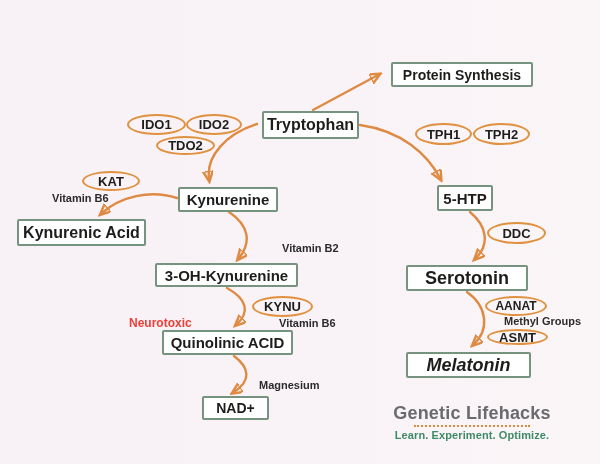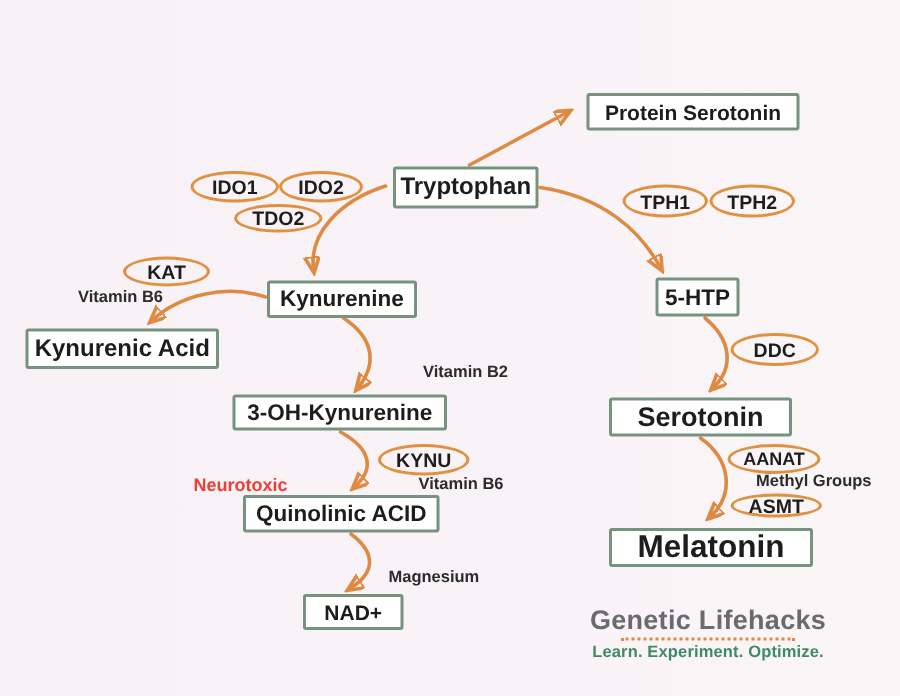--- a/index.html
+++ b/index.html
@@ -53,30 +53,30 @@
     <path d="M 257,124 C 226,134 206,156 209,179" marker-end="url(#ah)"></path>
     <path d="M 360,125 C 402,131 427,154 440,178" marker-end="url(#ah)"></path>
     <path d="M 177,198 C 150,189 120,197 102,213" marker-end="url(#ah)"></path>
     <path d="M 229,212 C 250,226 251,243 239,258" marker-end="url(#ah)"></path>
     <path d="M 227,288 C 247,299 250,312 237,324" marker-end="url(#ah)"></path>
     <path d="M 234,356 C 250,368 251,381 234,392" marker-end="url(#ah)"></path>
     <path d="M 470,212 C 488,227 489,245 476,258" marker-end="url(#ah)"></path>
     <path d="M 467,292 C 488,307 489,330 474,344" marker-end="url(#ah)"></path>
   </svg>
 
-  <div class="node" style="left:391px;top:62px;width:142px;height:25px;font-size:14px;">Protein Serotonin</div>
+  <div class="node" style="left:391px;top:62px;width:142px;height:25px;font-size:14px;">Protein Synthesis</div>
   <div class="node" style="left:262px;top:111px;width:97px;height:28px;font-size:16px;">Tryptophan</div>
   <div class="node" style="left:178px;top:187px;width:100px;height:25px;font-size:15px;">Kynurenine</div>
   <div class="node" style="left:17px;top:219px;width:129px;height:27px;font-size:16px;">Kynurenic Acid</div>
   <div class="node" style="left:155px;top:263px;width:143px;height:24px;font-size:15px;">3-OH-Kynurenine</div>
   <div class="node" style="left:162px;top:330px;width:131px;height:25px;font-size:15px;text-align:center;">Quinolinic ACID</div>
   <div class="node" style="left:202px;top:396px;width:67px;height:24px;font-size:14px;">NAD+</div>
   <div class="node" style="left:437px;top:185px;width:56px;height:26px;font-size:15px;">5-HTP</div>
   <div class="node" style="left:406px;top:265px;width:122px;height:26px;font-size:18px;">Serotonin</div>
-  <div class="node" style="left:406px;top:352px;width:136px;height:26px;font-size:21px;">Melatonin</div>
+  <div class="node" style="left:406px;top:352px;width:125px;height:26px;font-size:18px;font-style:italic;">Melatonin</div>
 
   <div class="enzyme" style="left:127px;top:114px;width:59px;height:21px;">IDO1</div>
   <div class="enzyme" style="left:186px;top:114px;width:56px;height:21px;">IDO2</div>
   <div class="enzyme" style="left:156px;top:136px;width:59px;height:19px;">TDO2</div>
   <div class="enzyme" style="left:82px;top:171px;width:58px;height:20px;">KAT</div>
   <div class="enzyme" style="left:252px;top:296px;width:61px;height:21px;">KYNU</div>
   <div class="enzyme" style="left:415px;top:123px;width:57px;height:22px;">TPH1</div>
   <div class="enzyme" style="left:473px;top:123px;width:57px;height:22px;">TPH2</div>
   <div class="enzyme" style="left:487px;top:222px;width:59px;height:22px;">DDC</div>
   <div class="enzyme" style="left:485px;top:296px;width:62px;height:20px;font-size:12px;">AANAT</div>

